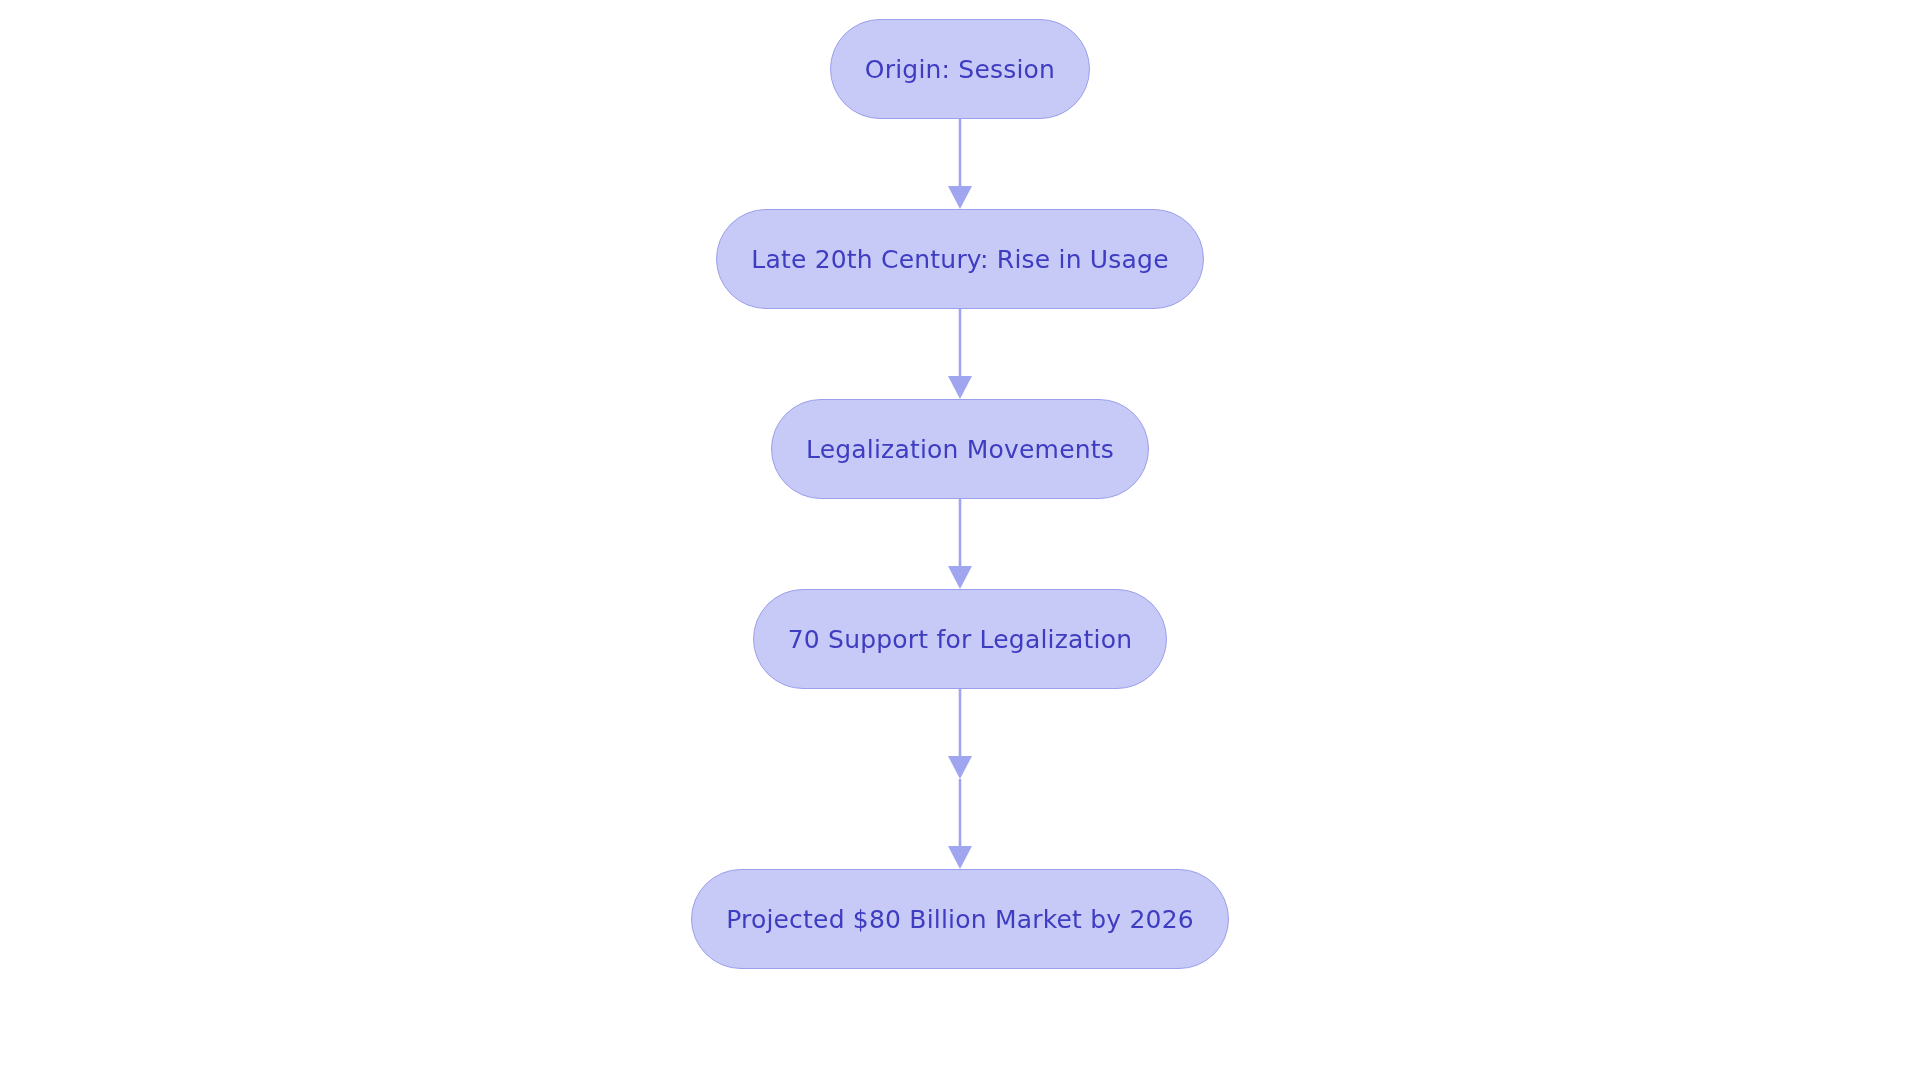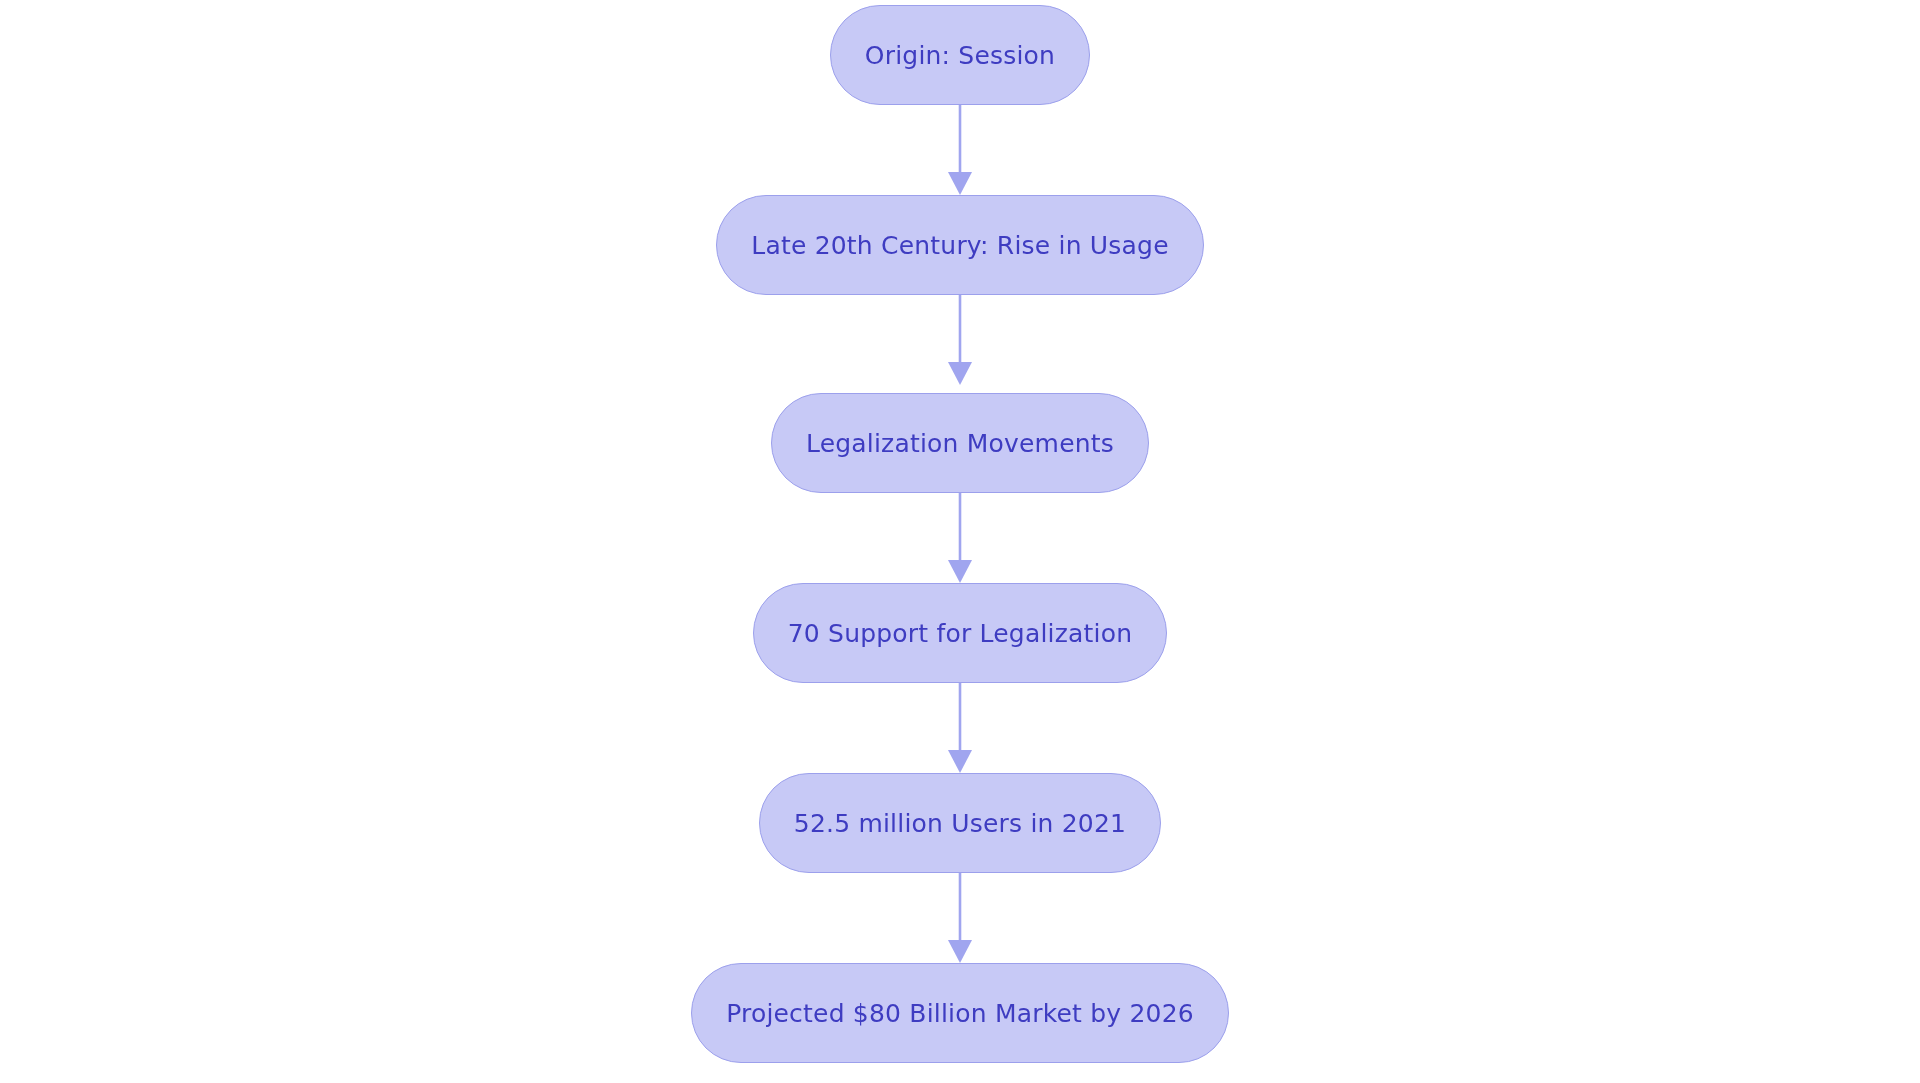--- a/index.html
+++ b/index.html
@@ -16,21 +16,21 @@
     background: var(--background);
     font-family: "DejaVu Sans", "Liberation Sans", sans-serif;
   }
   .canvas {
     width: 1920px;
     height: 1083px;
     background: var(--background);
     display: flex;
     flex-direction: column;
     align-items: center;
-    padding-top: 5px;
+    padding-top: 19px;
     overflow: hidden;
   }
   .node {
     height: 100px;
     border-radius: 50px;
     background: var(--node-fill);
     border: 1.5px solid var(--node-border);
     display: flex;
     align-items: center;
     justify-content: center;
@@ -39,21 +39,21 @@
   }
   .node span {
     font-size: 25px;
     letter-spacing: 0.2px;
     color: var(--node-text);
     white-space: nowrap;
   }
   
   .node.n0 { min-width: 240px; }
   .node.n1 { min-width: 452px; }
-  .node.n2 { min-width: 354px; margin-top: 8px; }
+  .node.n2 { min-width: 354px; }
   .node.n3 { min-width: 387px; }
   .node.n4 { min-width: 357px; }
   .node.n5 { min-width: 497px; }
   .arrow {
     flex: 0 0 auto;
     display: block;
   }
   .arrow line {
     stroke: var(--arrow);
     stroke-width: 2.6;
@@ -96,23 +96,20 @@
 
   <div class="node n3">
     <span>70 Support for Legalization</span>
   </div>
 
   <svg class="arrow" width="26" height="90" viewBox="0 0 26 90">
     <line x1="13" y1="0" x2="13" y2="70"></line>
     <polygon points="1,67 25,67 13,90"></polygon>
   </svg>
 
-  <div class="node n4">
-    <span>52.5 million Users in 2021</span>
-  </div>
 
   <svg class="arrow" width="26" height="90" viewBox="0 0 26 90">
     <line x1="13" y1="0" x2="13" y2="70"></line>
     <polygon points="1,67 25,67 13,90"></polygon>
   </svg>
 
   <div class="node n5">
     <span>Projected $80 Billion Market by 2026</span>
   </div>
 

